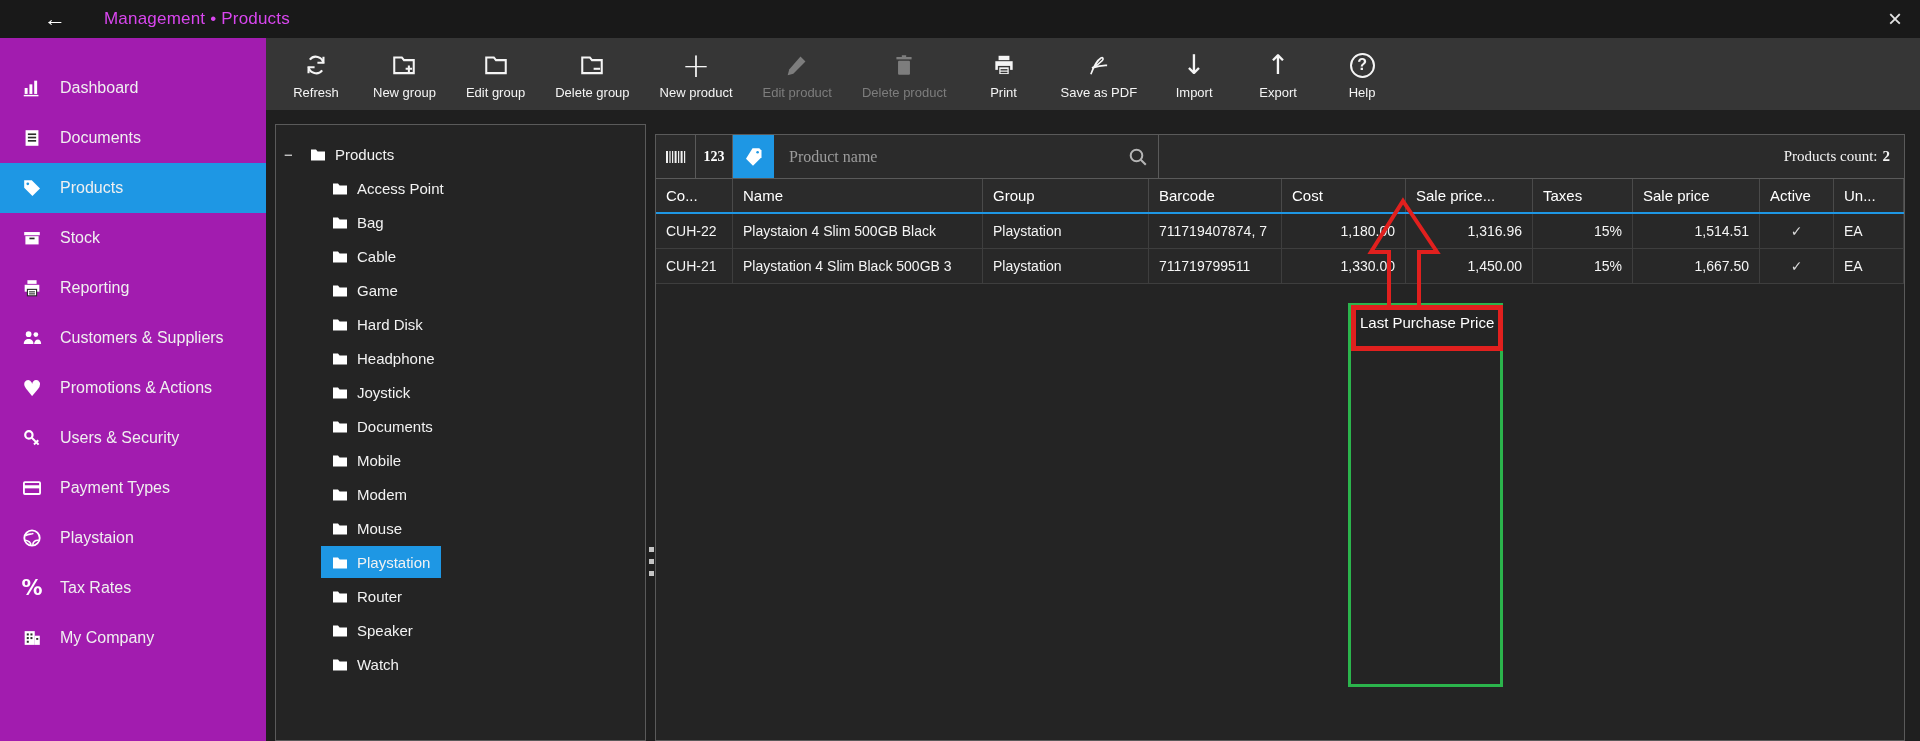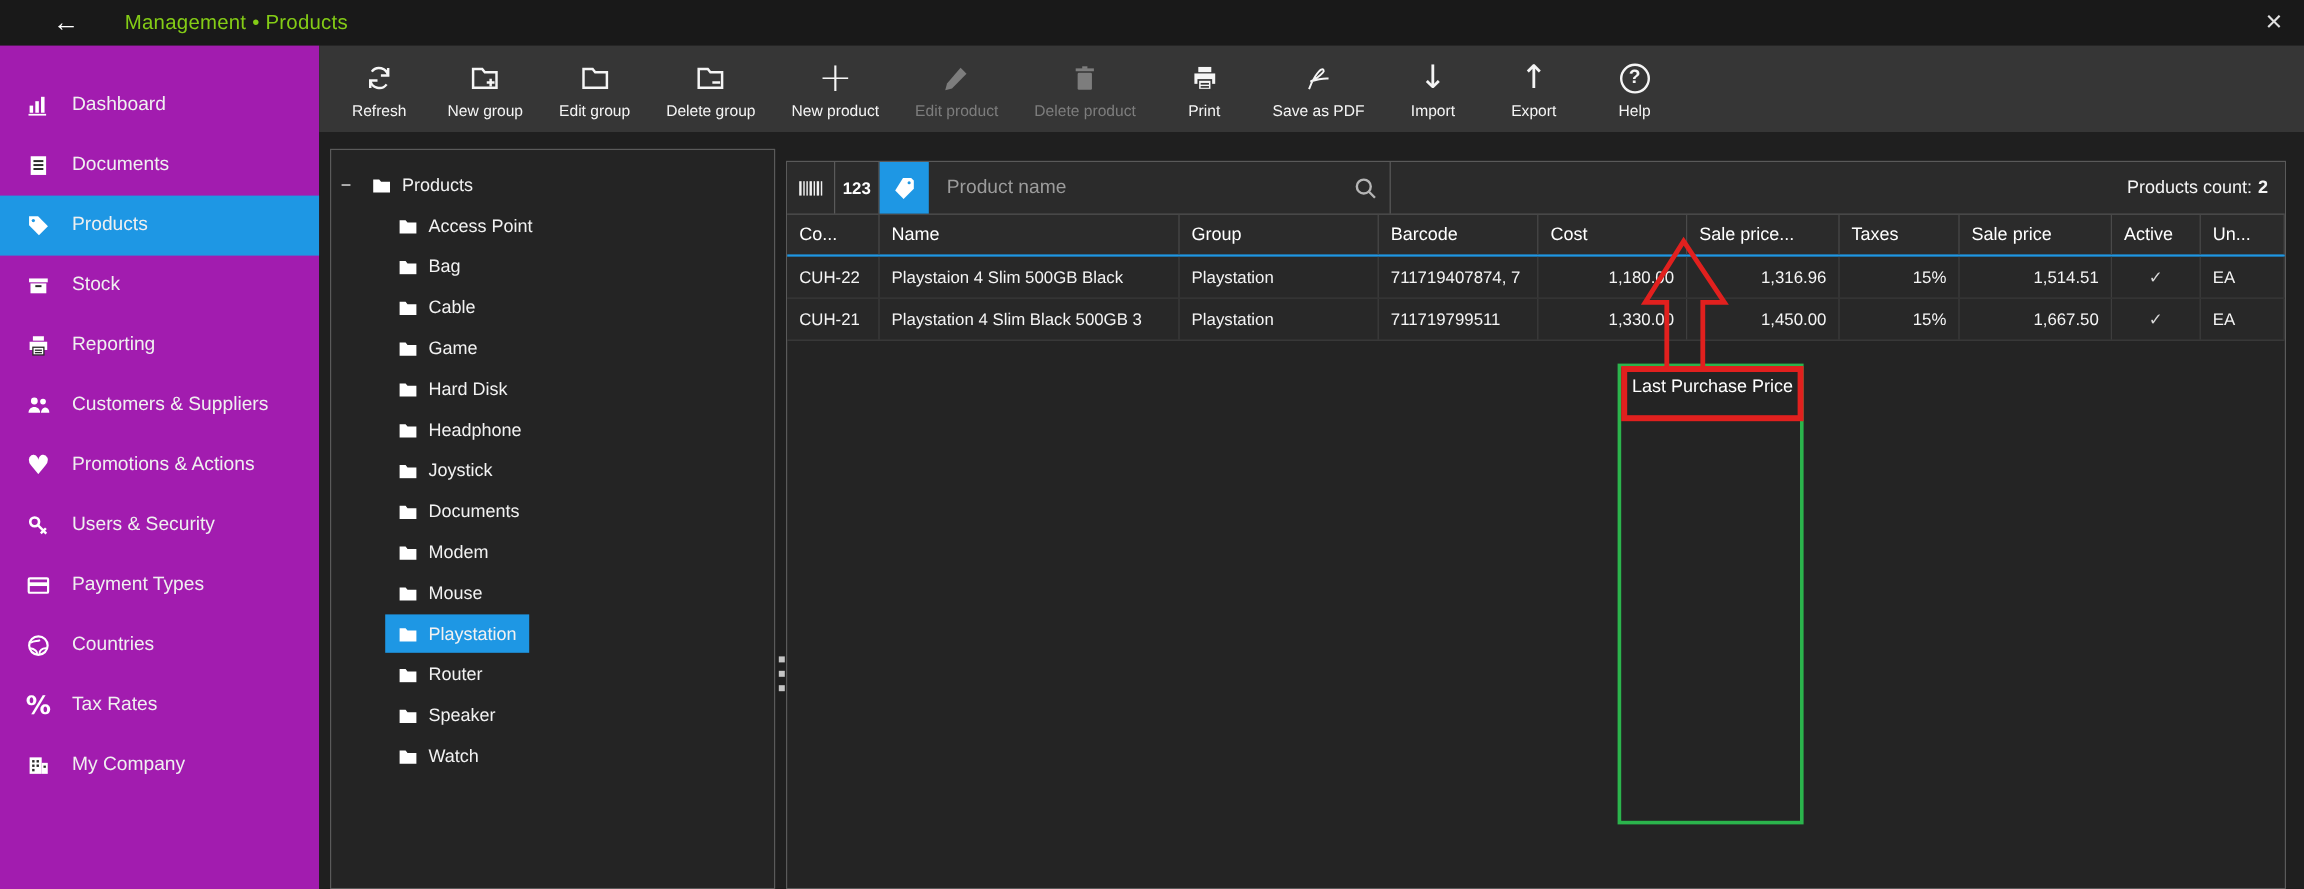--- a/index.html
+++ b/index.html
@@ -3,21 +3,21 @@
 <meta charset="utf-8">
 <style>
   * { margin:0; padding:0; box-sizing:border-box; }
   html,body { width:1920px; height:741px; overflow:hidden; }
   body { font-family:"Liberation Sans","DejaVu Sans",sans-serif; background:#1f1f1f; color:#f2f2f2; position:relative; }
 
   
   .titlebar { height:38px; background:#191919; display:flex; align-items:center; padding:0 18px 0 44px; }
   .back { color:#fff; font-size:22px; line-height:1; cursor:pointer; width:30px; }
   .back::before { content:"\2190"; }
-  .tb-title { font-size:17px; color:#84cc16; margin-left:30px; letter-spacing:.2px; }
+  .tb-title { font-size:17px; color:#d946ef; margin-left:30px; letter-spacing:.2px; }
   .close { margin-left:auto; color:#e2e2e2; font-size:24px; line-height:1; cursor:pointer; }
   .close::before { content:"\00D7"; }
 
   
   .main { display:flex; height:703px; }
   .sidebar { width:266px; background:#a21caf; padding-top:25px; flex:none; }
   .s-item { height:50px; display:flex; align-items:center; padding-left:20px; gap:16px; font-size:16px; color:#f0f0f0; cursor:pointer; }
   .s-item.active { background:#1e97e4; }
   .s-ic { width:24px; height:24px; flex:none; display:flex; align-items:center; justify-content:center; color:#fff; }
   .s-ic svg { width:22px; height:22px; }
@@ -54,21 +54,21 @@
   .twrap { display:inline-flex; align-items:center; gap:9px; padding:5px 11px; height:32px;text-align:center; }
   .twrap.sel { background:#1e97e4; }
 
   
   .grip { position:absolute; left:383px; top:437px; width:6px; display:flex; flex-direction:column; gap:7px; cursor:col-resize; }
   .grip i { width:5px; height:5px; background:#c5c5c5; display:block; }
 
   
   .tablepanel { position:absolute; left:389px; top:24px; width:1250px; bottom:0; background:#242424; border:1px solid #5a5a5a; }
   .searchrow { height:44px; display:flex; background:#2b2b2b; border-bottom:1px solid #5a5a5a; }
-  .seg { display:flex; align-items:center; justify-content:center; border-right:1px solid #5a5a5a; flex:none; }
+  .seg { display:flex; align-items:center; justify-content:center; border-right:1px solid #5a5a5a; flex:none;font-family:Liberation Serif, serif; }
   .seg-bar { width:40px; }
   .seg-123 { width:37px; font-size:14px; font-weight:700; color:#fff; }
   .seg-tag { width:41px; background:#1e97e4; border-right:none; }
   .seg-input { flex:1; display:flex; align-items:center; padding-left:15px; border-right:none; }
   .seg-input input { flex:1; background:transparent; border:none; outline:none; color:#3b82f6; font-size:16px; font-family:inherit; }
   .seg-input input::placeholder { color:#9c9c9c; opacity:1; }
   .seg-mag { width:42px; border-right:1px solid #5a5a5a; }
   .seg-count { width:745px; justify-content:flex-end; padding-right:14px; font-size:15px; color:#f5f5f5; border-right:none; gap:5px; }
   .seg-count b { font-weight:700; }
 
@@ -182,21 +182,21 @@
         </span>
       <span>Payment Types</span>
     </div>
     <div class="s-item">
       <span class="s-ic">
           <svg viewBox="0 0 24 24">
             <circle cx="12" cy="12" r="8.4" fill="none" stroke="currentColor" stroke-width="2"></circle>
             <path d="M5 9.5c3-2.5 6-1 8.5-2.5M4.5 14.5c4 .5 7 3 6 5.5M13 19.5c-.5-3 2.5-5.5 6.5-5" fill="none" stroke="currentColor" stroke-width="1.8"></path>
           </svg>
         </span>
-      <span>Countries</span>
+      <span>Playstaion</span>
     </div>
     <div class="s-item">
       <span class="s-ic glyph" style="font-size:21px;font-weight:700;">%</span>
       <span>Tax Rates</span>
     </div>
     <div class="s-item">
       <span class="s-ic">
           <svg viewBox="0 0 24 24">
             <rect x="4" y="4.5" width="11" height="15" fill="currentColor"></rect>
             <rect x="15" y="9.5" width="5.5" height="10" fill="currentColor"></rect>
@@ -374,20 +374,28 @@
               </svg>
               <span>Joystick</span>
             </span>
           </div>
         <div class="trow tchild">
             <span class="twrap">
               <svg class="tf" viewBox="0 0 16 13">
                 <path d="M1 1.5h5l1.6 2H15v9H1z" fill="currentColor"></path>
               </svg>
               <span>Documents</span>
+            </span>
+          </div>
+        <div class="trow tchild">
+            <span class="twrap">
+              <svg class="tf" viewBox="0 0 16 13">
+                <path d="M1 1.5h5l1.6 2H15v9H1z" fill="currentColor"></path>
+              </svg>
+              <span>Mobile</span>
             </span>
           </div>
         <div class="trow tchild">
             <span class="twrap">
               <svg class="tf" viewBox="0 0 16 13">
                 <path d="M1 1.5h5l1.6 2H15v9H1z" fill="currentColor"></path>
               </svg>
               <span>Modem</span>
             </span>
           </div>

